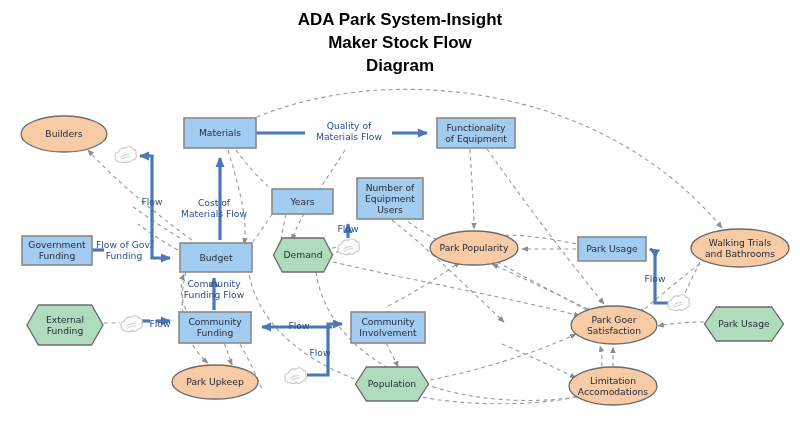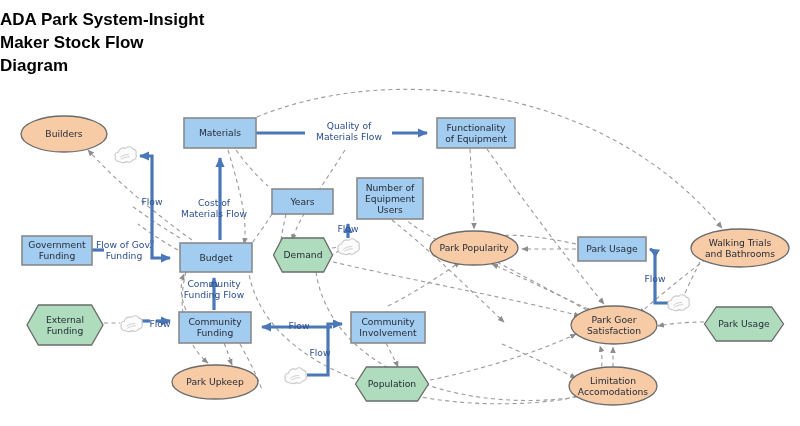--- a/index.html
+++ b/index.html
@@ -6,20 +6,21 @@
   body{
     width:800px;height:426px;
     background:#ffffff;
     font-family:"Liberation Sans", sans-serif;
     overflow:hidden;
     position:relative;
   }
   #stage{position:absolute;inset:0;width:800px;height:426px;}
   #title{
     position:absolute;left:0;top:8px;width:800px;
+    text-align:center;
     font-family:"Liberation Sans", sans-serif;
     font-weight:bold;font-size:17px;line-height:23px;color:#000;
     white-space:pre-line;
   }
   svg#canvas{position:absolute;left:0;top:0;width:800px;height:426px;}
   .nodeLabel{
     font-family:"DejaVu Sans", sans-serif;
     font-size:9.2px;
     fill:#262b38;
     text-anchor:middle;

